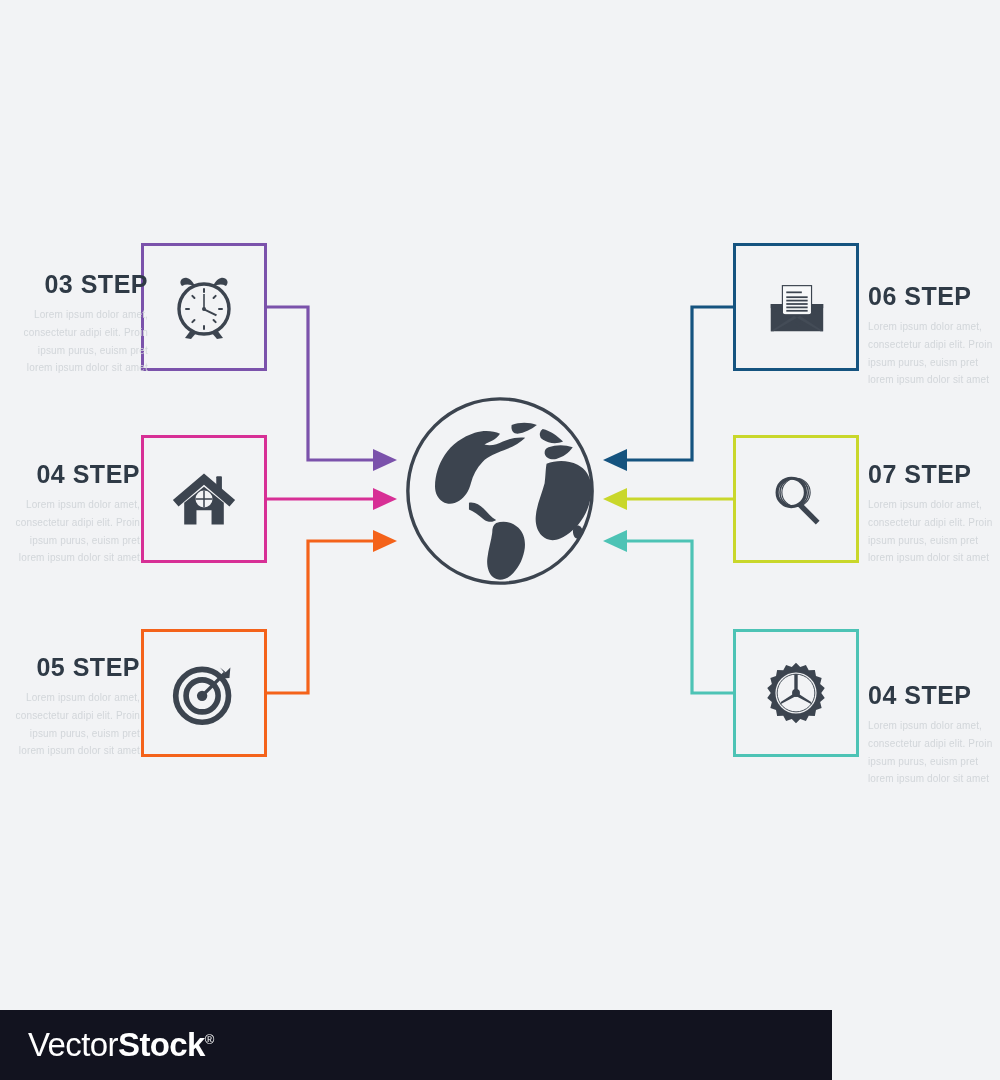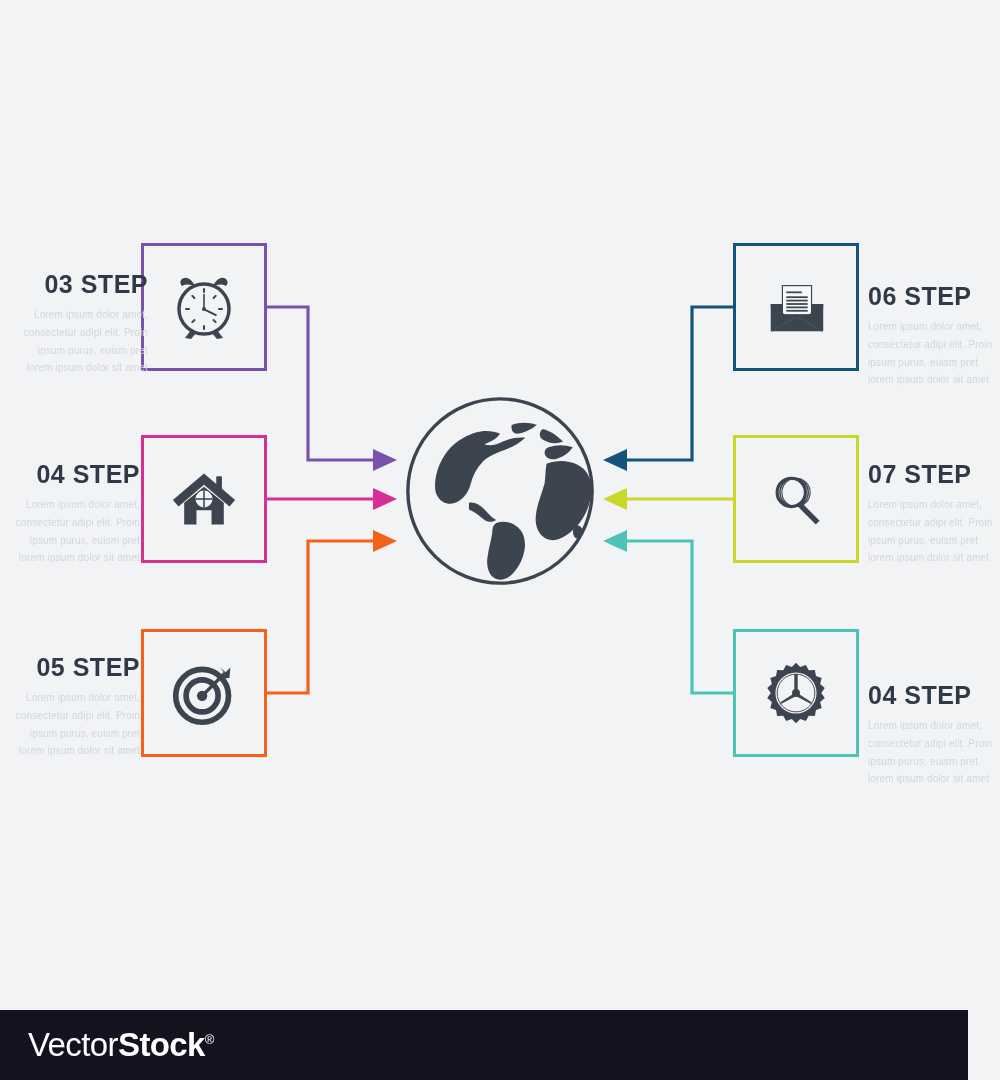--- a/index.html
+++ b/index.html
@@ -74,21 +74,21 @@
     top: 394px;
     width: 194px;
     height: 194px;
   }
 
   
   #footer {
     position: absolute;
     left: 0;
     top: 1010px;
-    width: 968px;
+    width: 832px;
     height: 70px;
     background: #12131f;
   }
   #wm-logo {
     position: absolute;
     left: 28px;
     top: 18px;
     color: #ffffff;
     font-size: 33px;
     line-height: 1;

